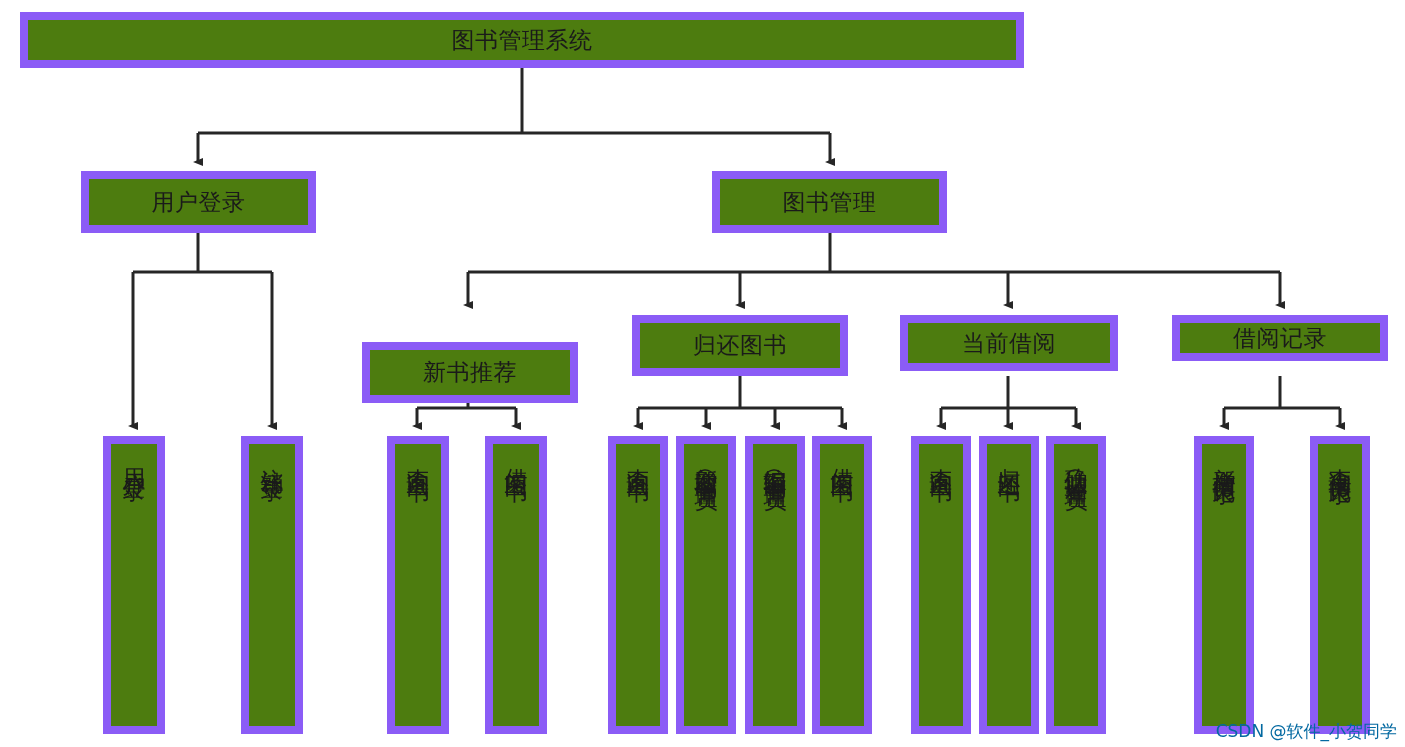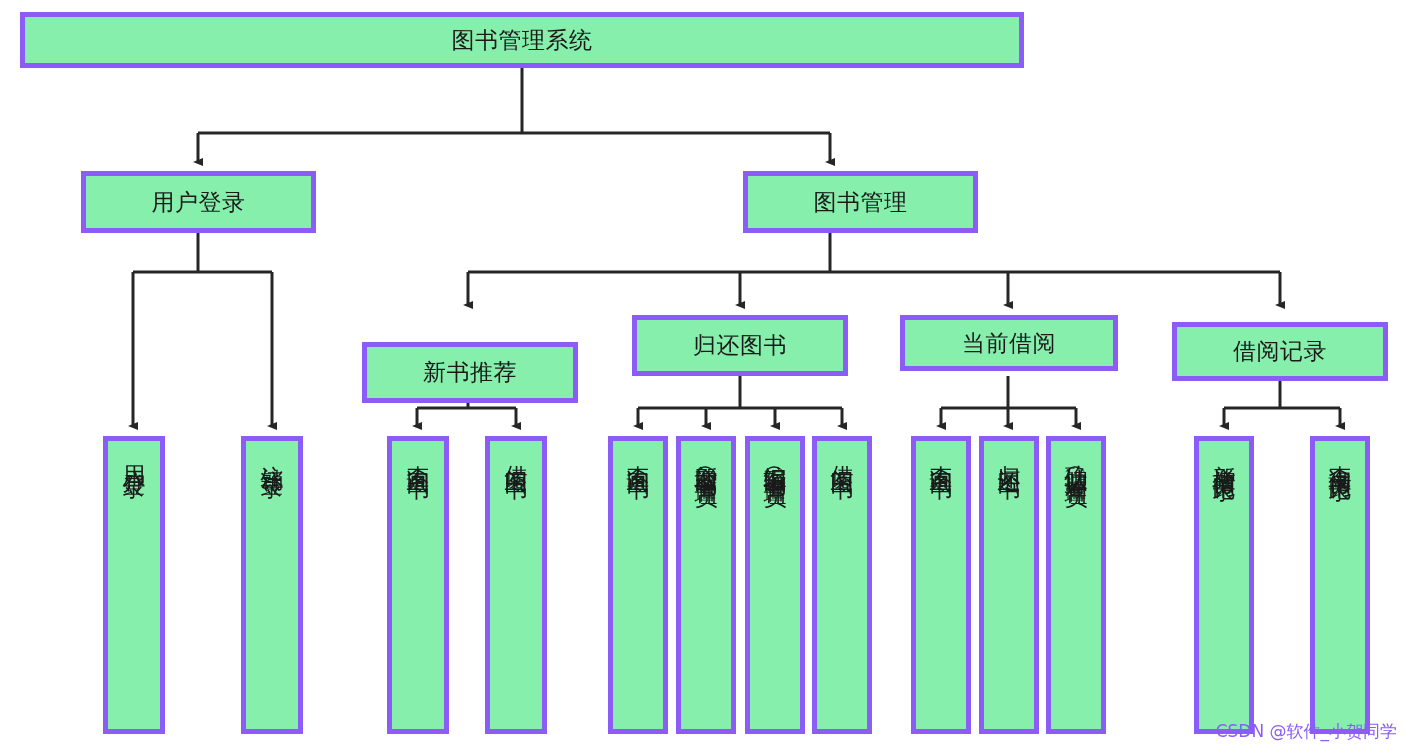--- a/index.html
+++ b/index.html
@@ -25,22 +25,22 @@
     position: absolute;
     left: 0;
     top: 0;
     width: 1405px;
     height: 747px;
     pointer-events: none;
   }
   .node {
     position: absolute;
     box-sizing: border-box;
-    border: 5px solid #8b5cf6;
-    background: #86efac;
+    border: 8px solid #8b5cf6;
+    background: #4d7c0f;
     display: flex;
     align-items: center;
     justify-content: center;
     color: #1a1a1a;
     z-index: 2;
   }
   .node .label {
     display: block;
     line-height: 1.15;
     letter-spacing: 0.5px;
@@ -67,21 +67,21 @@
     max-height: 100%;
   }
   .node.vert.tall .label {
     letter-spacing: 3px;
   }
   #watermark {
     position: absolute;
     right: 8px;
     bottom: 4px;
     font-size: 17px;
-    color: #8b5cf6;
+    color: #0369a1;
     z-index: 5;
     white-space: nowrap;
     font-family: "DejaVu Sans", "Liberation Sans", sans-serif;
   }
 </style>
 </head>
 <body>
 
 <div id="diagram-root">
 
@@ -138,37 +138,37 @@
   </svg>
 
   <div class="node root" style="left:20px; top:12px; width:1004px; height:56px;">
     <span class="label">图书管理系统</span>
   </div>
 
   <div class="node horiz" style="left:81px; top:171px; width:235px; height:62px;">
     <span class="label">用户登录</span>
   </div>
 
-  <div class="node horiz" style="left:712px; top:171px; width:235px; height:62px;margin-left:31px;">
+  <div class="node horiz" style="left:712px; top:171px; width:235px; height:62px;">
     <span class="label">图书管理</span>
   </div>
 
   <div class="node horiz" style="left:362px; top:315px; width:216px; height:61px;margin-top:27px;">
     <span class="label">新书推荐</span>
   </div>
 
   <div class="node horiz" style="left:632px; top:315px; width:216px; height:61px;">
     <span class="label">归还图书</span>
   </div>
 
   <div class="node horiz" style="left:900px; top:315px; width:218px; height:56px;">
     <span class="label">当前借阅</span>
   </div>
 
-  <div class="node horiz" style="left:1172px; top:322px; width:216px; height:59px;">
+  <div class="node horiz" style="left:1172px; top:315px; width:216px; height:46px;">
     <span class="label">借阅记录</span>
   </div>
 
   <div class="node vert" style="left:103px; top:436px; width:62px; height:298px;">
     <span class="label">用户登录</span>
   </div>
 
   <div class="node vert" style="left:241px; top:436px; width:62px; height:298px;">
     <span class="label">注销登录</span>
   </div>

